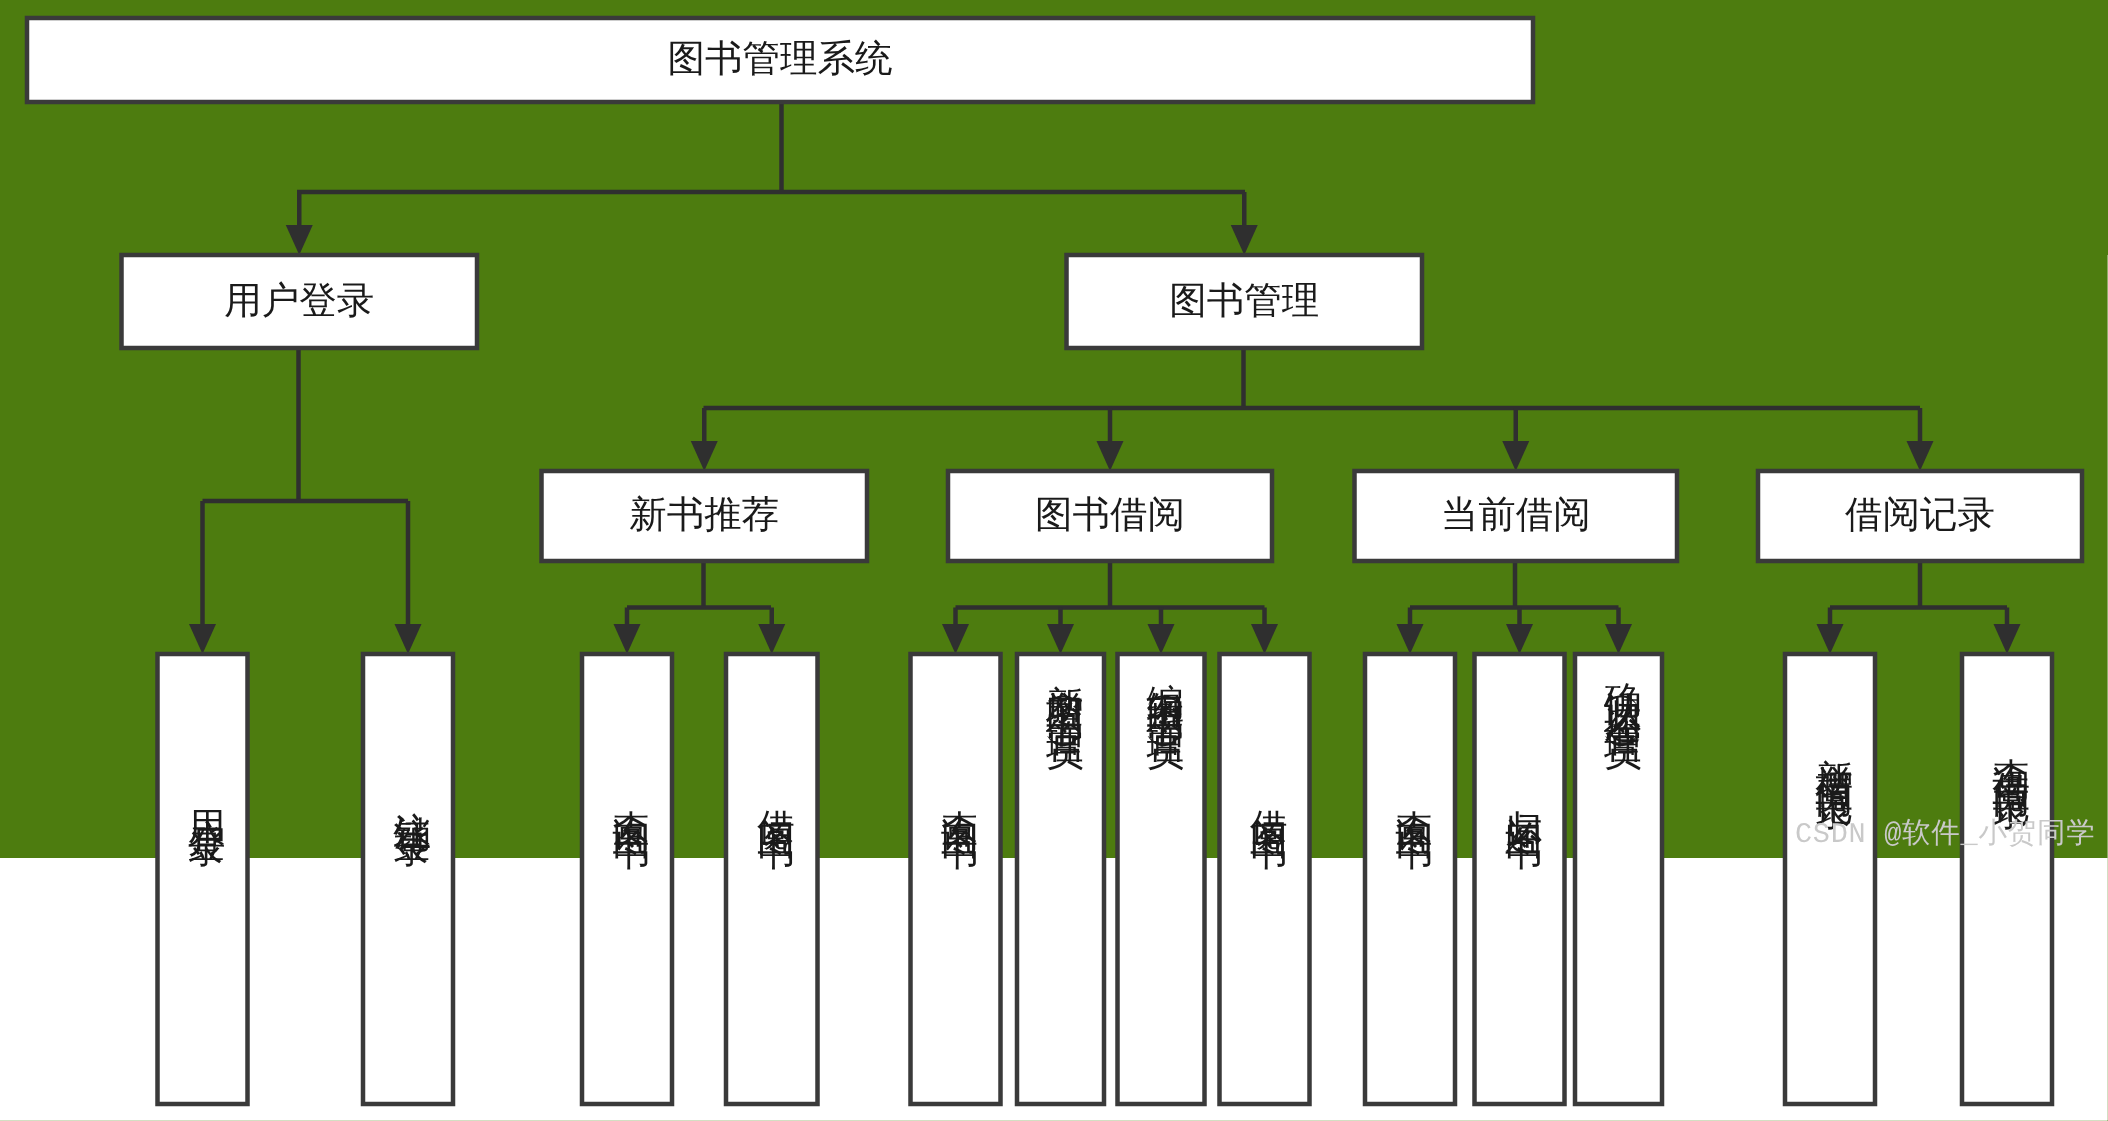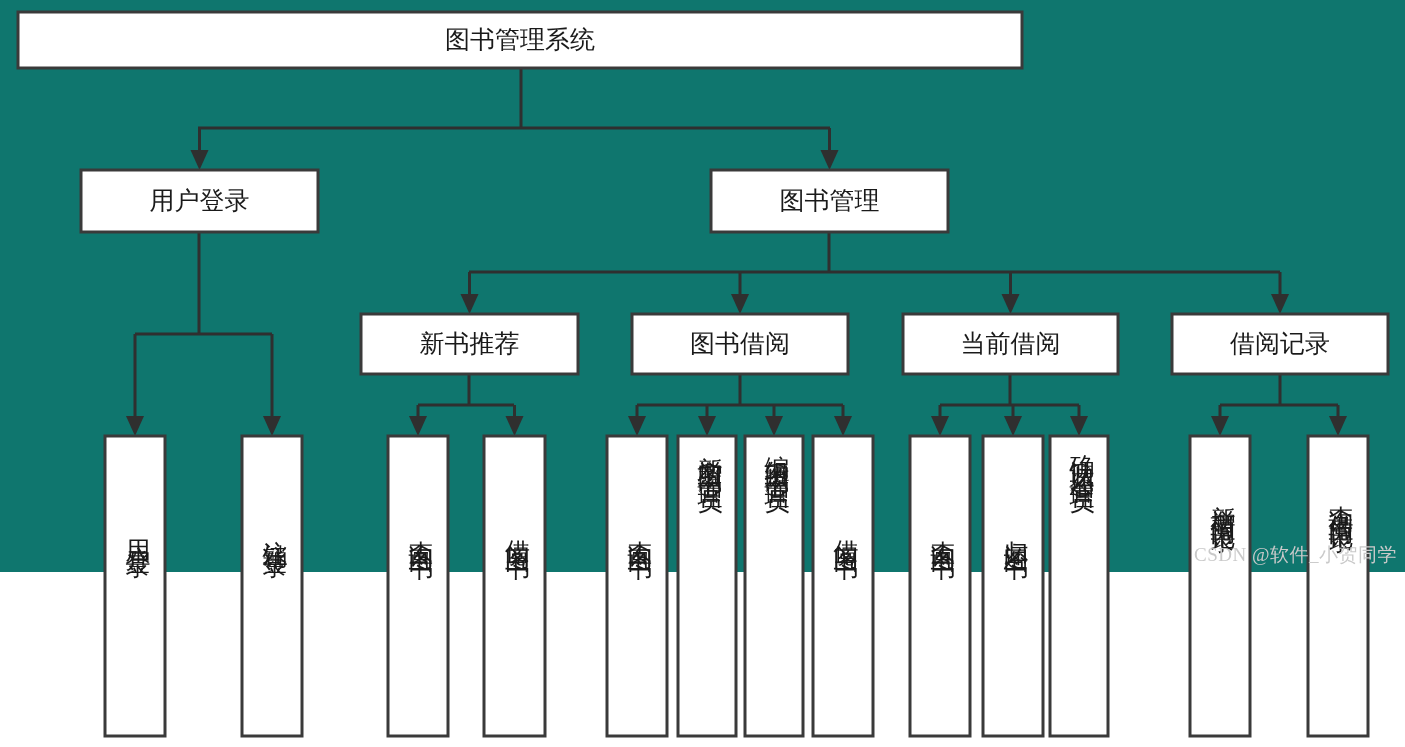--- a/index.html
+++ b/index.html
@@ -10,21 +10,21 @@
   body {
     width: 1405px;
     height: 747px;
     font-family: "Liberation Sans", "DejaVu Sans", sans-serif;
     overflow: hidden;
   }
   #diagram-root {
     position: relative;
     width: 1405px;
     height: 572px;
-    background: #0f766e;
+    background: #4d7c0f;
   }
   svg#flow-svg {
     position: absolute;
     left: 0;
     top: 0;
     width: 1405px;
     height: 747px;
   }
   .node-box {
     fill: #ffffff;
@@ -53,21 +53,21 @@
     stroke-linecap: butt;
   }
   .arrow-head {
     fill: #2f2f2f;
     stroke: none;
   }
   .watermark {
     position: absolute;
     right: 8px;
     bottom: 4px;
-    font-family: Liberation Serif, serif;
+    font-family: Liberation Mono, monospace;
     font-size: 19px;
     color: #c9c9c9;
     white-space: nowrap;
     letter-spacing: 0.5px;
     user-select: none;
   }
 </style>
 </head>
 <body>
 

